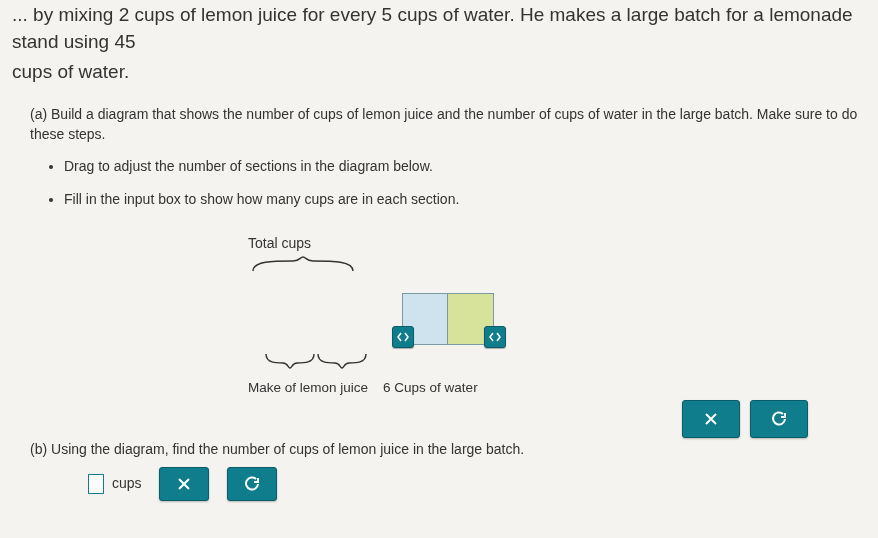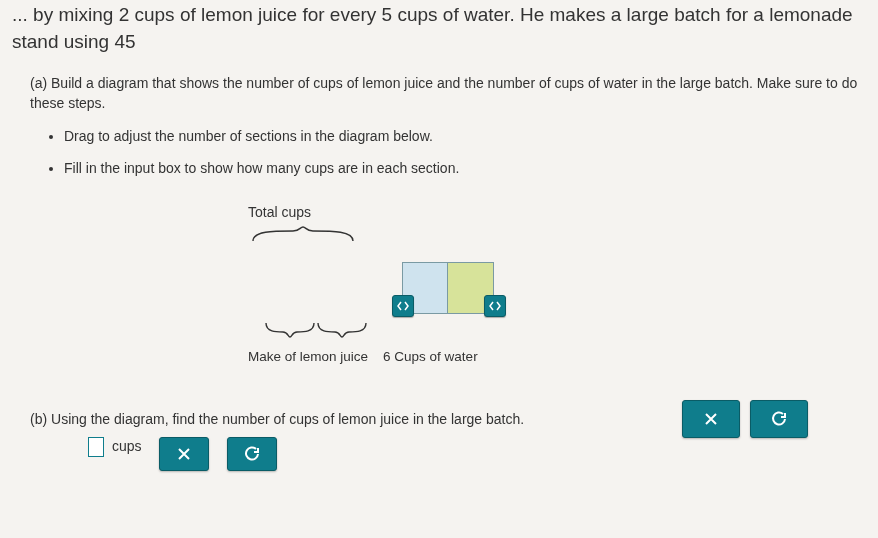--- a/index.html
+++ b/index.html
@@ -133,21 +133,21 @@
   .teal-btn.small { width: 48px; height: 32px; }
   .teal-btn svg { width: 16px; height: 16px; stroke: #fff; fill: none; stroke-width: 2; }
   .part-b {
     margin-top: 44px;
     margin-left: 18px;
   }
   .answer-row {
     margin-top: 10px;
     margin-left: 58px;
     display: flex;
-    align-items: flex-start;
+    align-items: center;
     gap: 18px;
   }
   .ans-box {
     width: 16px;
     height: 20px;
     border: 1.5px solid #0f7d8c;
     background: #fff;
     display: inline-block;
     vertical-align: middle;
     margin-right: 4px;
@@ -156,20 +156,21 @@
   .cups-word {
     font-size: 14px;
   }
   .brace-svg path { stroke: #333; stroke-width: 1.4; fill: none; }
 </style>
 </head>
 <body>
 <div class="page">
 
   <div class="intro-line">... by mixing 2 cups of lemon juice for every 5 cups of water. He makes a large batch for a lemonade stand using 45</div>
+  <div class="intro-line intro-line2">cups of water.</div>
 
   <div class="part">
     <span class="part-label">(a)</span>
     <span>Build a diagram that shows the number of cups of lemon juice and the number of cups of water in the large batch. Make sure to do these steps.</span>
     <ul class="bullets">
       <li>Drag to adjust the number of sections in the diagram below.</li>
       <li>Fill in the input box to show how many cups are in each section.</li>
     </ul>
 
     <div class="diagram-area">

